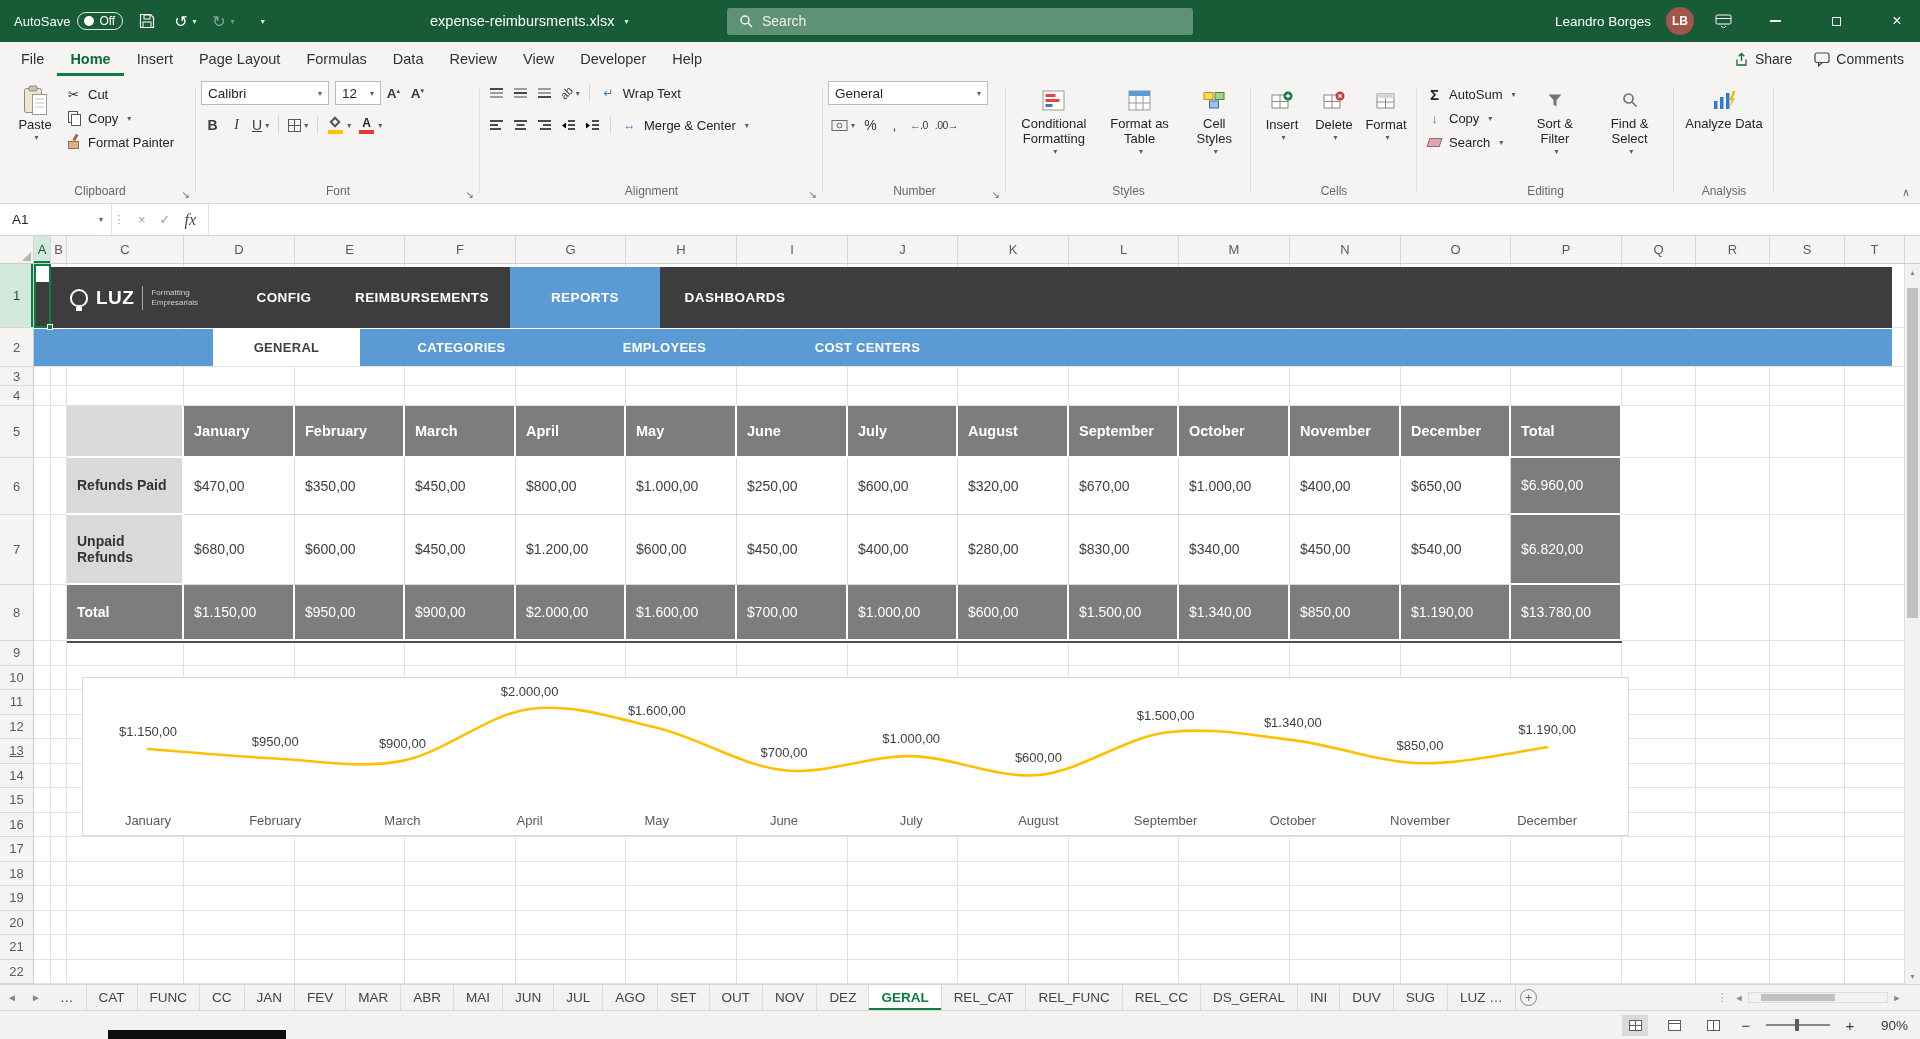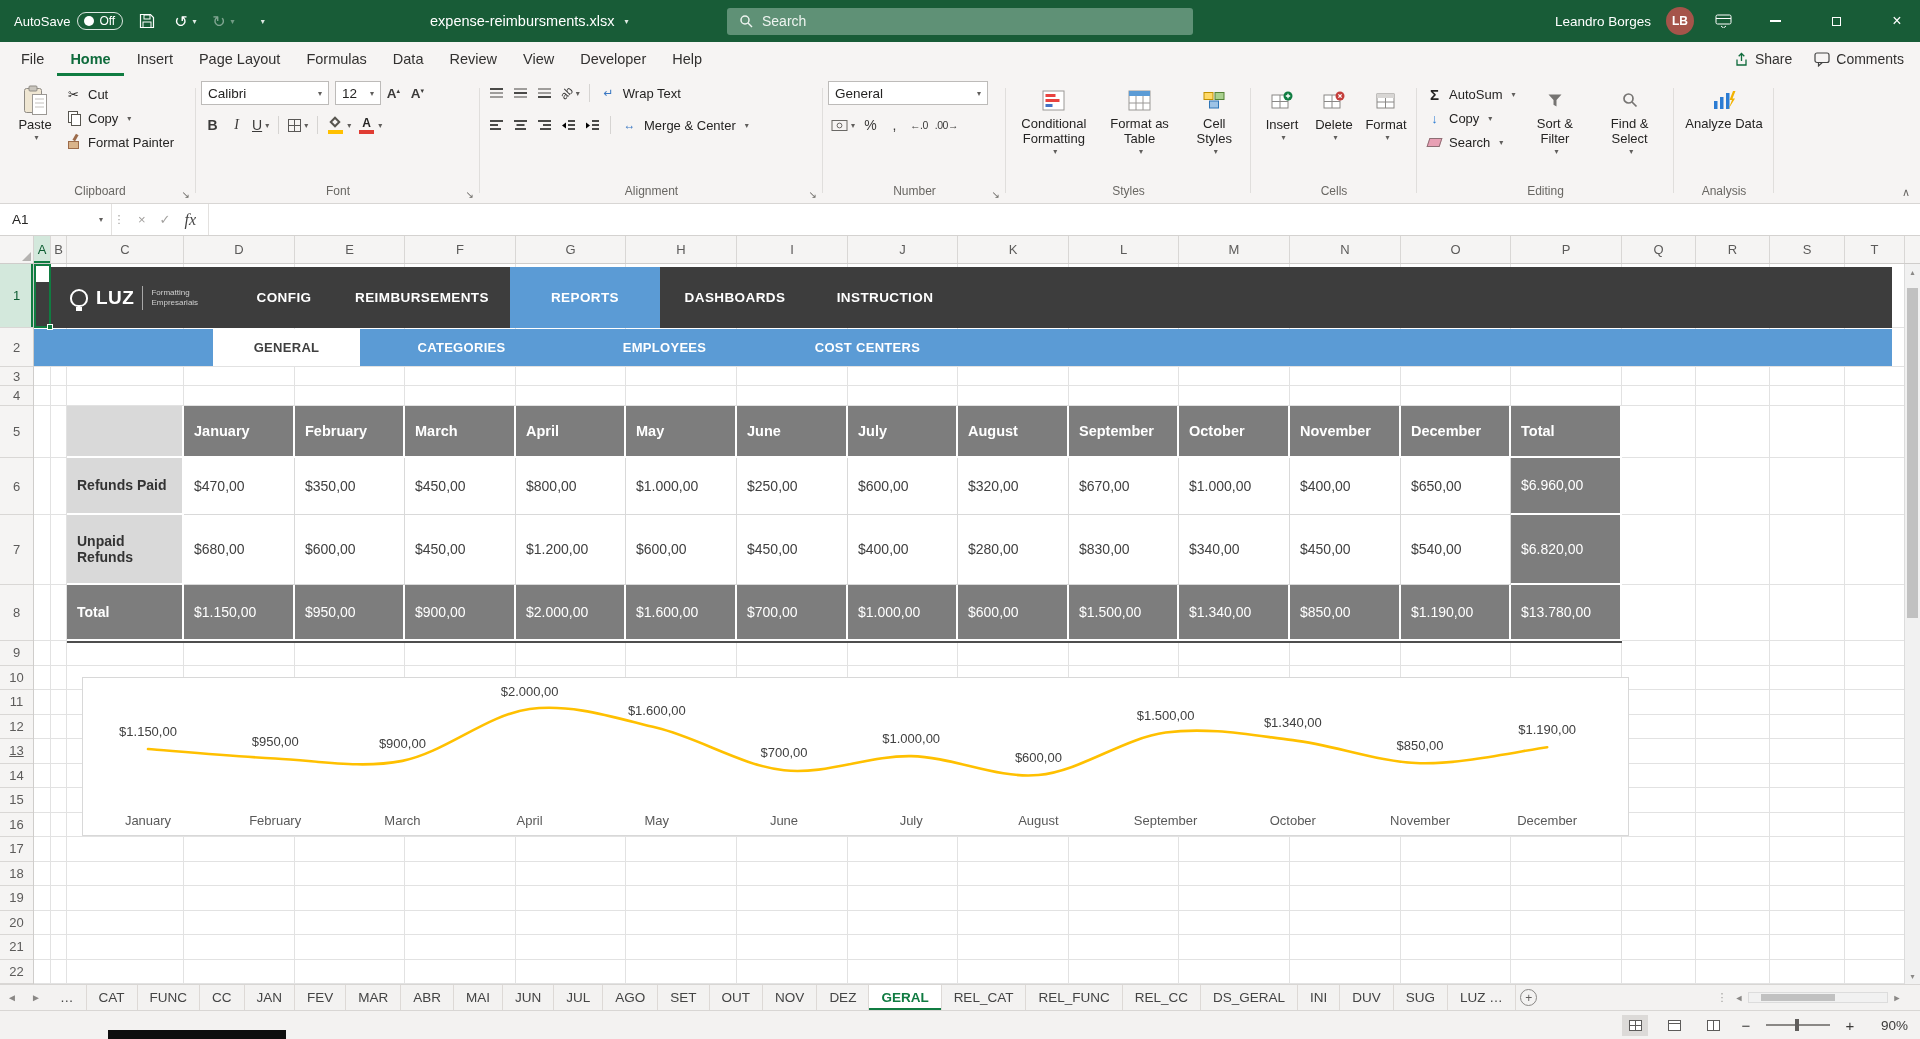--- a/index.html
+++ b/index.html
@@ -1205,21 +1205,20 @@
             <span class="brand-tag">
               <span>Formatting</span>
               <span>Empresariais</span>
             </span>
           </div>
           <div class="navtabs" id="navtabs">
               <div class="navtab" style="width: 100px;">CONFIG</div>
               <div class="navtab" style="width: 176px;">REIMBURSEMENTS</div>
               <div class="navtab active" style="width: 150px;">REPORTS</div>
               <div class="navtab" style="width: 150px;">DASHBOARDS</div>
-              <div class="navtab" style="width: 150px;">INSTRUCTION</div>
             </div>
         </div>
 
         <div class="blueband">
           <div class="subtabs" id="subtabs">
               <div class="subtab active" style="width: 147px;">GENERAL</div>
               <div class="subtab" style="width: 203px;">CATEGORIES</div>
               <div class="subtab" style="width: 203px;">EMPLOYEES</div>
               <div class="subtab" style="width: 203px;">COST CENTERS</div>
             </div>

